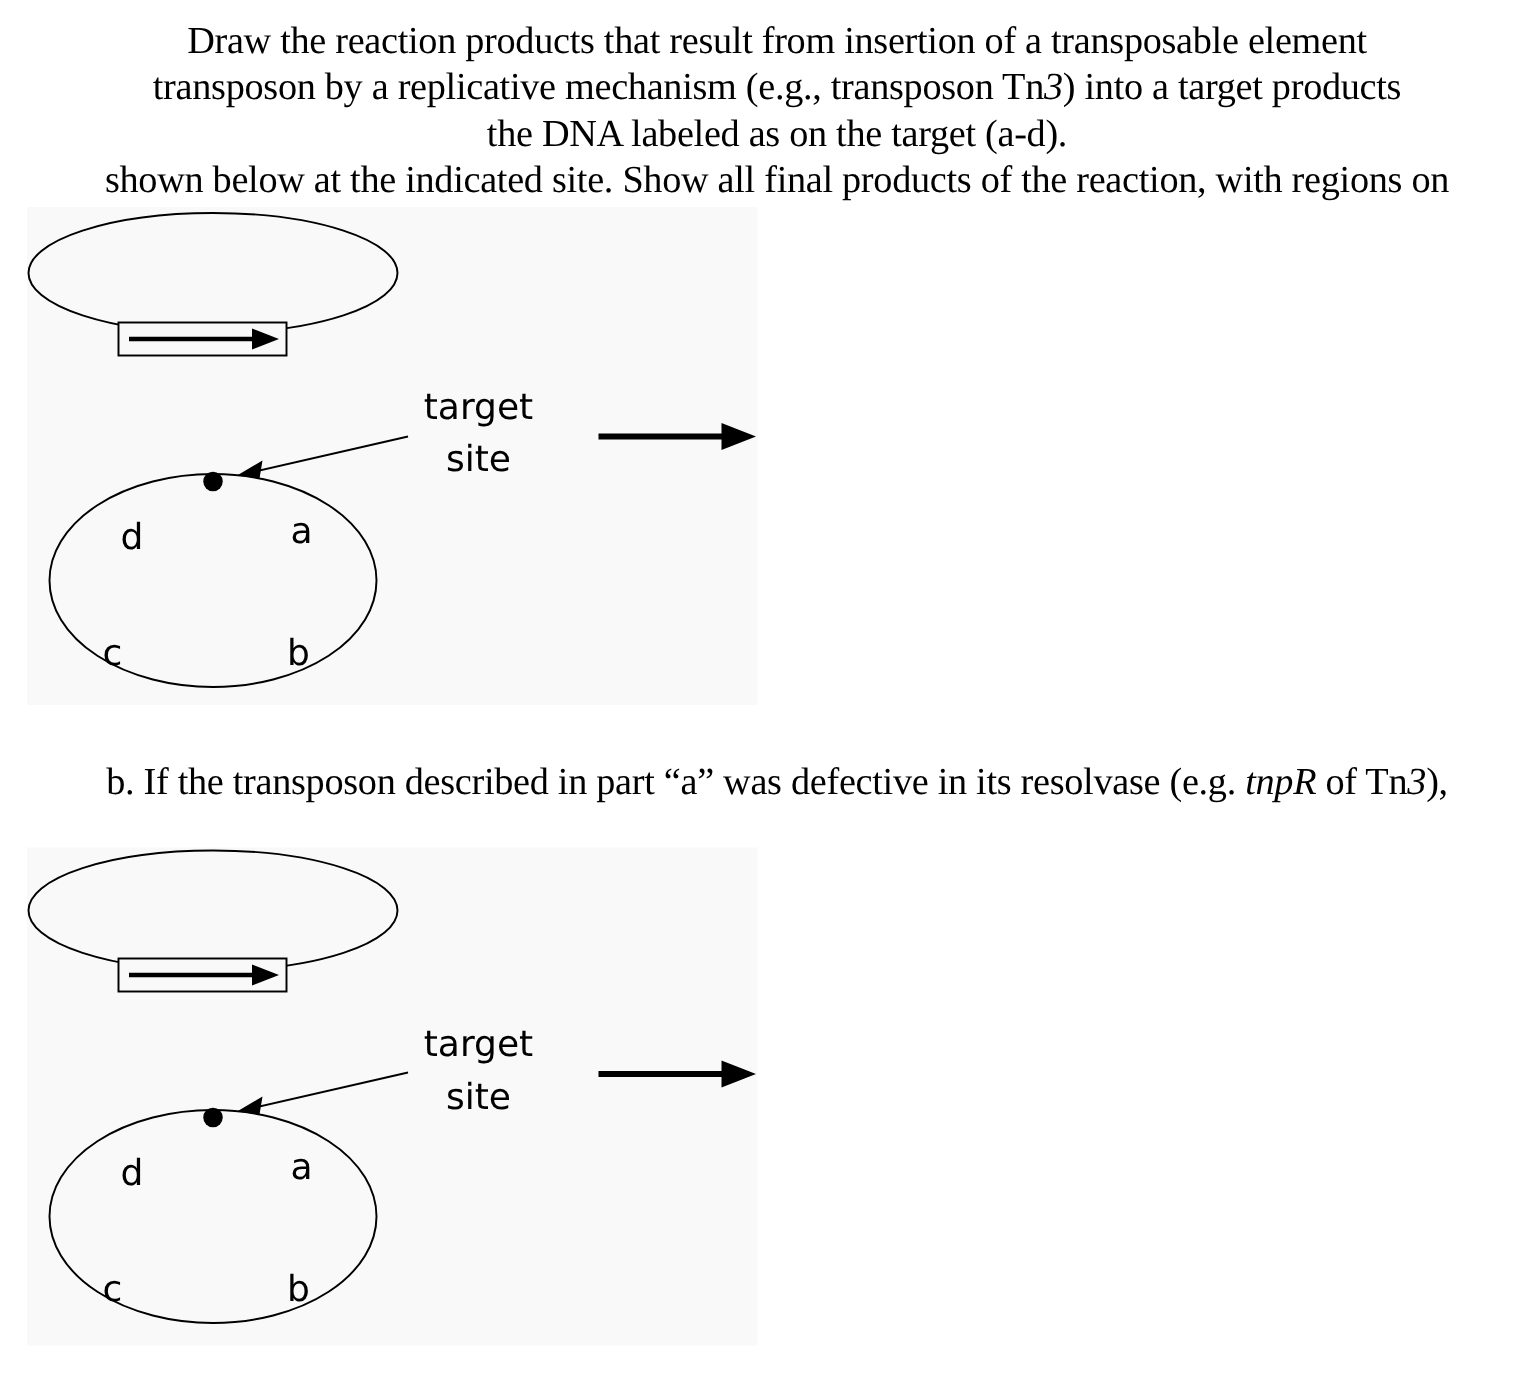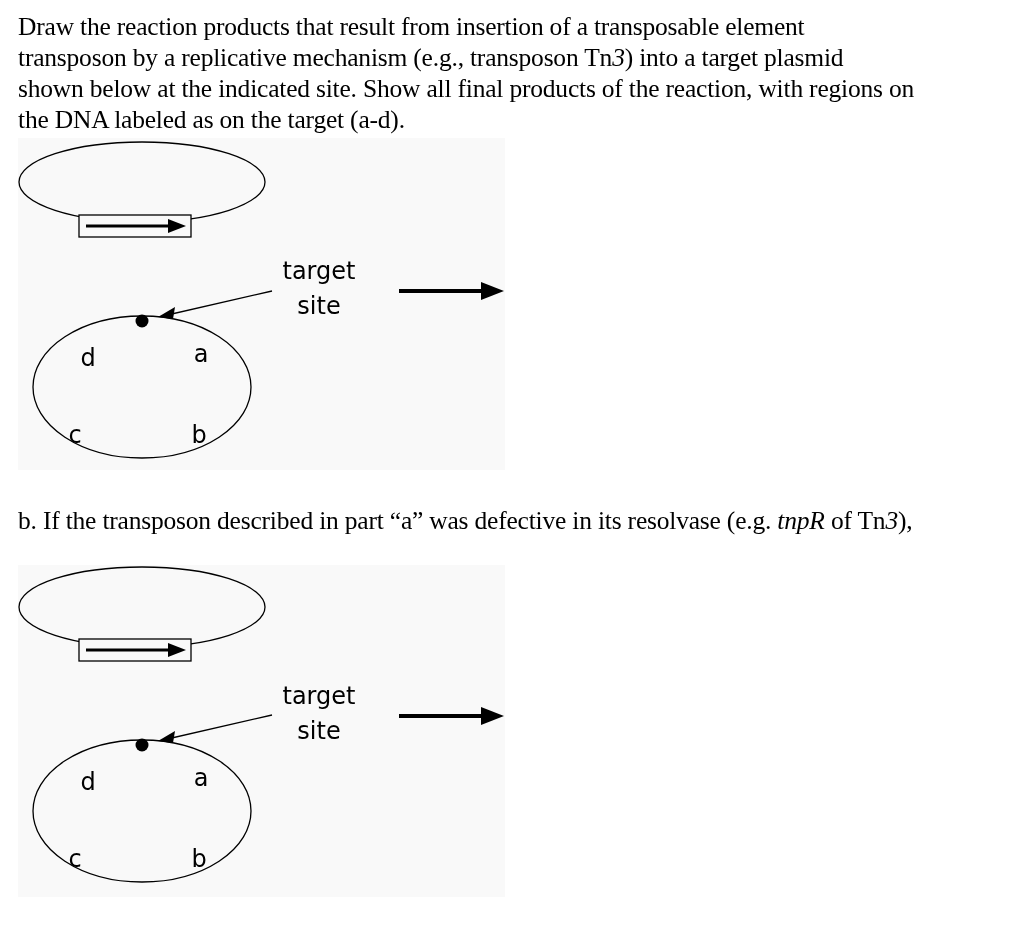--- a/index.html
+++ b/index.html
@@ -16,20 +16,21 @@
       color: #000;
     }
     .para {
       position: absolute;
       left: 18px;
       width: 1000px;
       font-size: 25.5px;
       line-height: 31px;
       letter-spacing: -0.2px;
       margin: 0;
+      text-align: center;
     }
     .para1 { top: 11px; }
     .para2 { top: 505px; }
     .line { display: block; white-space: nowrap; }
     .ital { font-style: italic; }
     .figure {
       position: absolute;
       left: 18px;
       width: 487px;
       height: 332px;
@@ -48,23 +49,23 @@
       font-family: "DejaVu Sans", "Liberation Sans", sans-serif;
       font-size: 24px;
       fill: #000;
     }
   </style>
 </head>
 <body>
 
 <p class="para para1">
   <span class="line">Draw the reaction products that result from insertion of a transposable element</span>
-  <span class="line"><span>transposon by a replicative mechanism (e.g., transposon Tn</span><span class="ital">3</span><span>) into a target plasmid</span></span>
+  <span class="line"><span>transposon by a replicative mechanism (e.g., transposon Tn</span><span class="ital">3</span><span>) into a target products</span></span>
+  <span class="line">the DNA labeled as on the target (a-d).</span>
   <span class="line">shown below at the indicated site. Show all final products of the reaction, with regions on</span>
-  <span class="line">the DNA labeled as on the target (a-d).</span>
 </p>
 
 <div class="figure fig1">
   <svg viewBox="0 0 487 332" xmlns="http://www.w3.org/2000/svg">
     <defs>
       <marker id="ah1" markerWidth="10" markerHeight="10" refX="9" refY="5" orient="auto" markerUnits="userSpaceOnUse">
         <path d="M0,0 L10,5 L0,10 Z" fill="#000"></path>
       </marker>
     </defs>
     <g>

